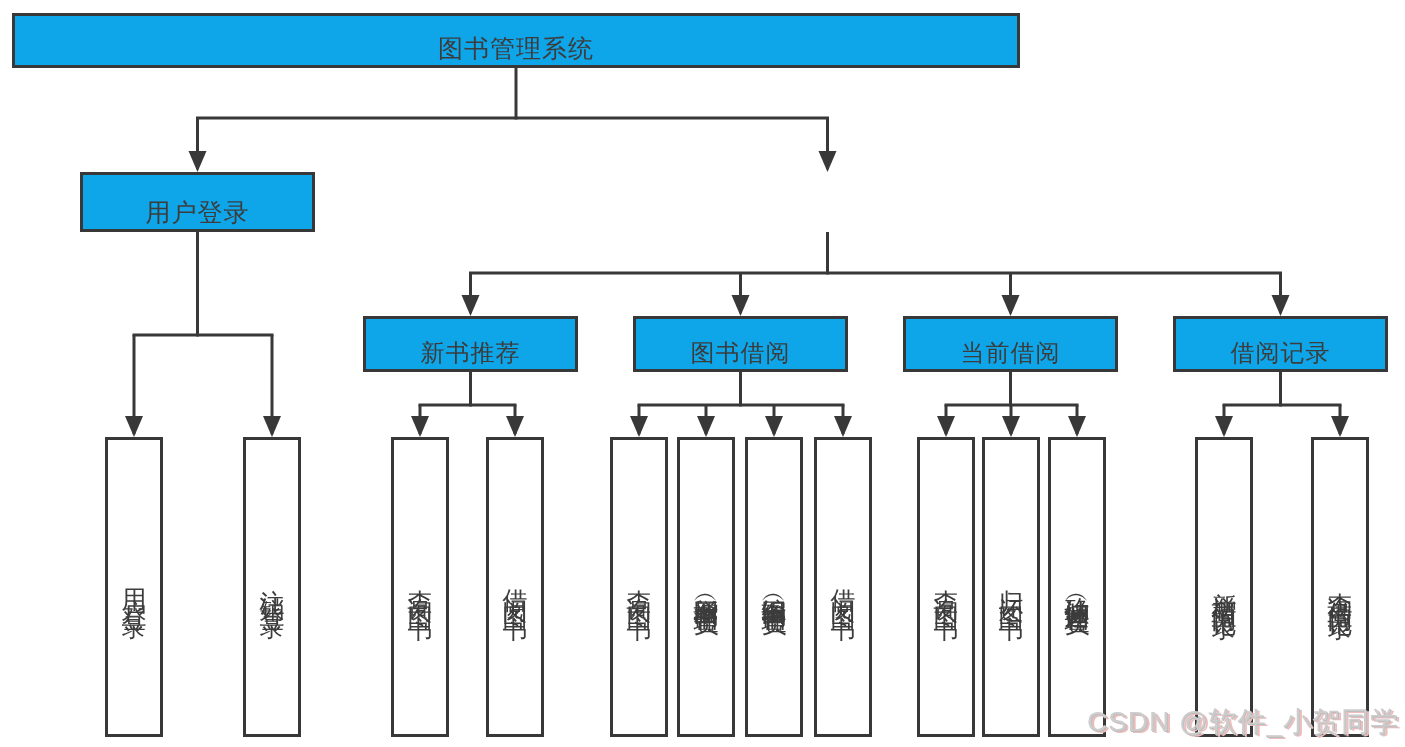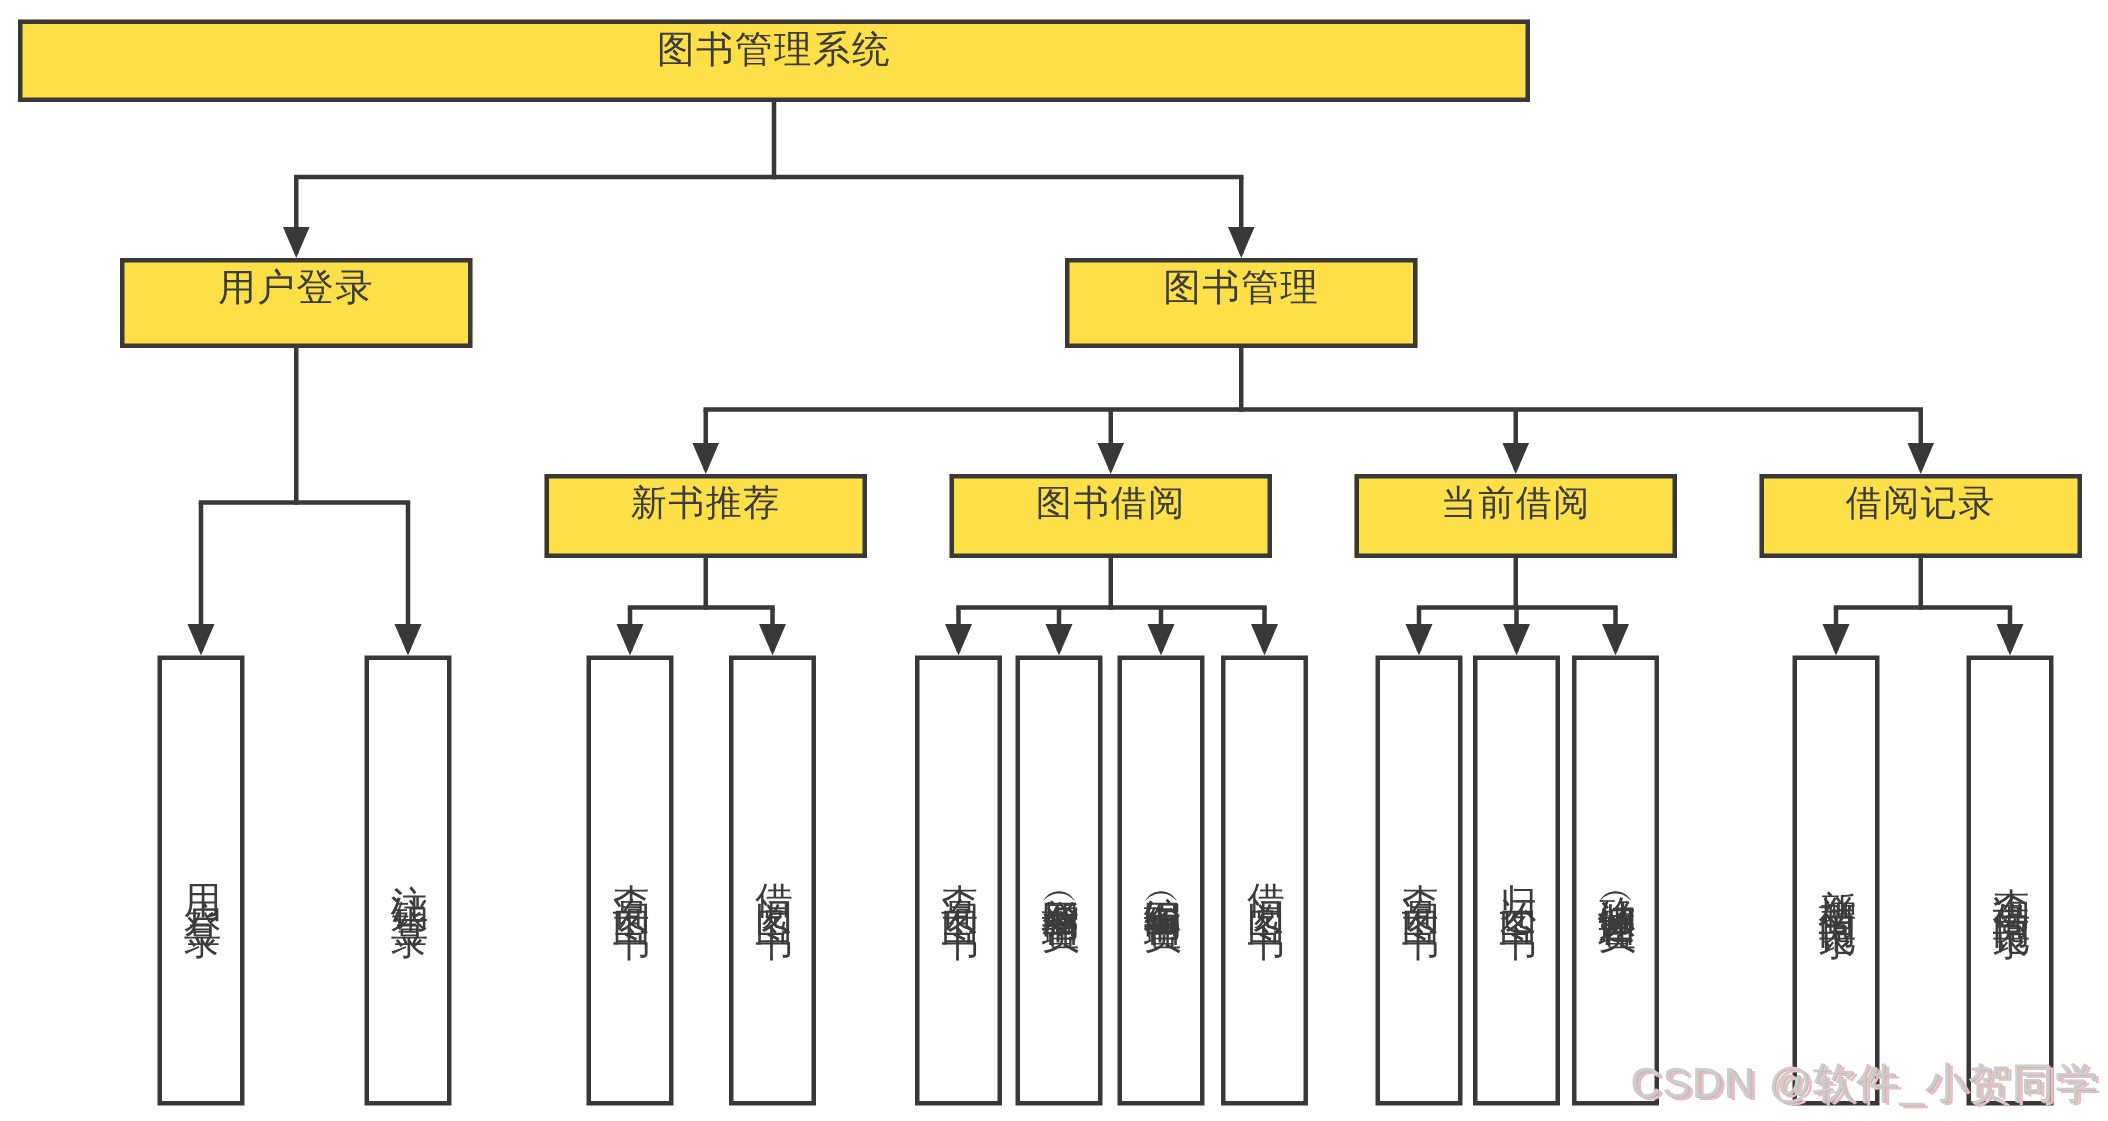--- a/index.html
+++ b/index.html
@@ -18,22 +18,22 @@
     overflow:hidden;
   }
   .connectors{
     position:absolute;left:0;top:0;width:1405px;height:747px;
     pointer-events:none;
   }
   .node{
     position:absolute;
     box-sizing:border-box;
     border:3px solid var(--border);
-    background:#fde047;
-    display:flex;align-items:flex-start;justify-content:center;
+    background:#0ea5e9;
+    display:flex;align-items:flex-end;justify-content:center;
     color:var(--text);
   }
   .node .lbl{
     font-size:25px;
     letter-spacing:1px;
     white-space:nowrap;
   }
   .root-node{left:12px;top:13px;width:1008px;height:55px;}
   .l2-node{top:172px;width:235px;height:60px;}
   .l3-node{top:316px;width:215px;height:56px;}
@@ -133,23 +133,20 @@
     </g>
   </svg>
 
   <div class="node root-node">
     <span class="lbl">图书管理系统</span>
   </div>
 
   <div class="node l2-node" style="left:80px;">
     <span class="lbl">用户登录</span>
   </div>
-  <div class="node l2-node" style="left:710px;">
-    <span class="lbl">图书管理</span>
-  </div>
 
   <div class="node l3-node" style="left:633px;">
     <span class="lbl">图书借阅</span>
   </div>
   <div class="node l3-node" style="left:363px;">
     <span class="lbl">新书推荐</span>
   </div>
   <div class="node l3-node" style="left:903px;font-family:Liberation Serif, serif;">
     <span class="lbl">当前借阅</span>
   </div>

